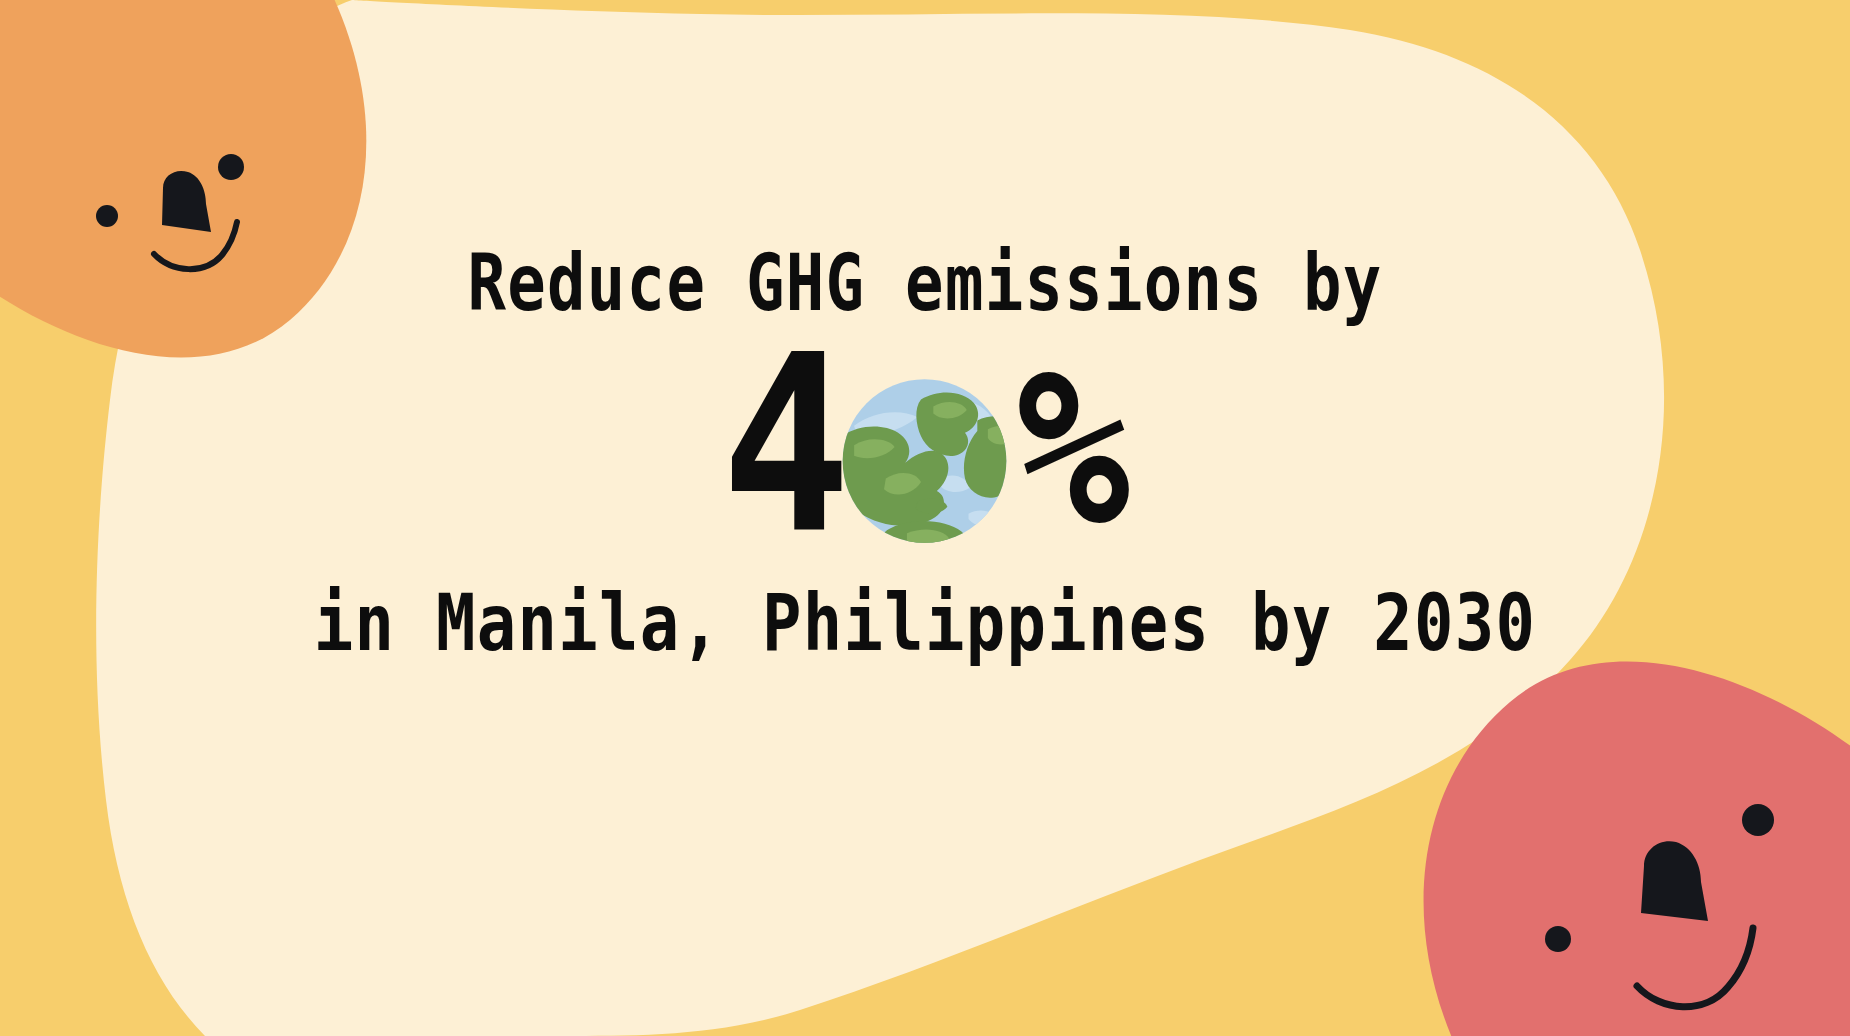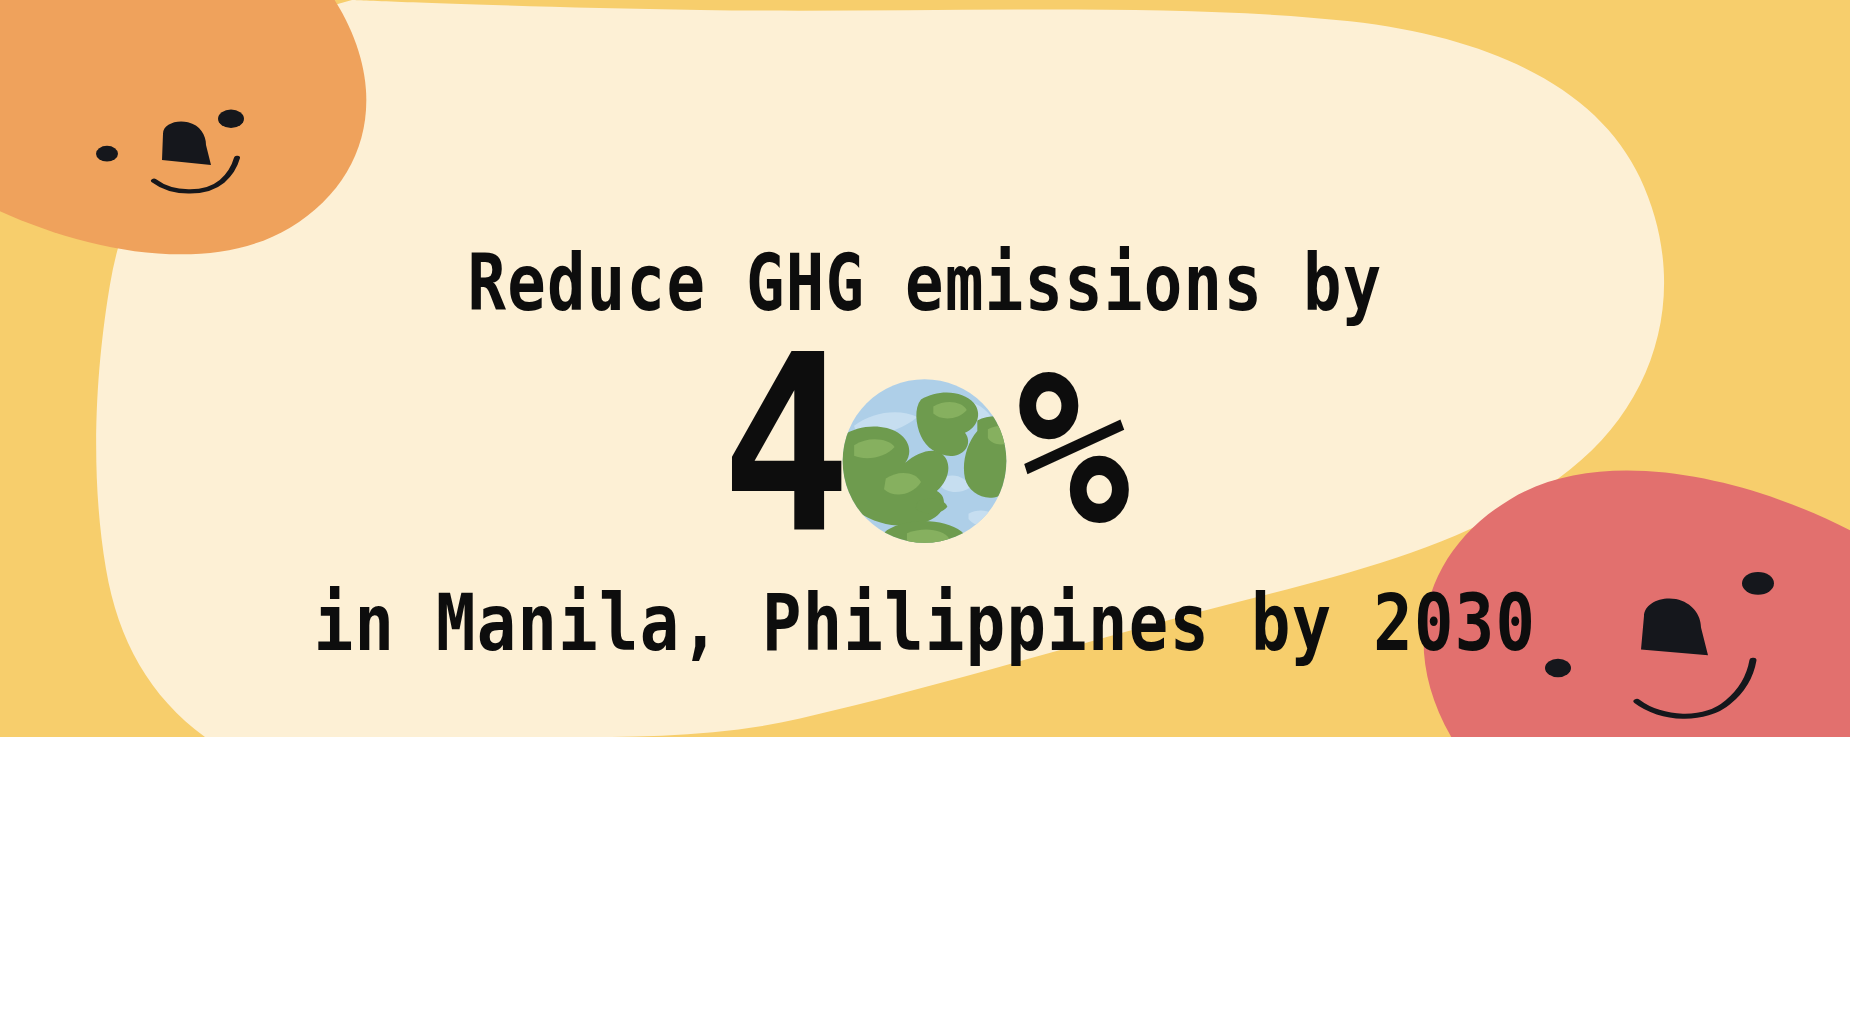--- a/index.html
+++ b/index.html
@@ -3,21 +3,21 @@
 <meta charset="utf-8">
 <style>
   html, body {
     margin: 0;
     padding: 0;
     background: #ffffff;
   }
   #slide {
     position: relative;
     width: 1850px;
-    height: 737px;
+    height: 1036px;
     overflow: hidden;
     background: #F7CE6C;
     font-family: "DejaVu Sans Mono", monospace;
   }
   .layer {
     position: absolute;
     inset: 0;
     width: 100%;
     height: 100%;
   }

